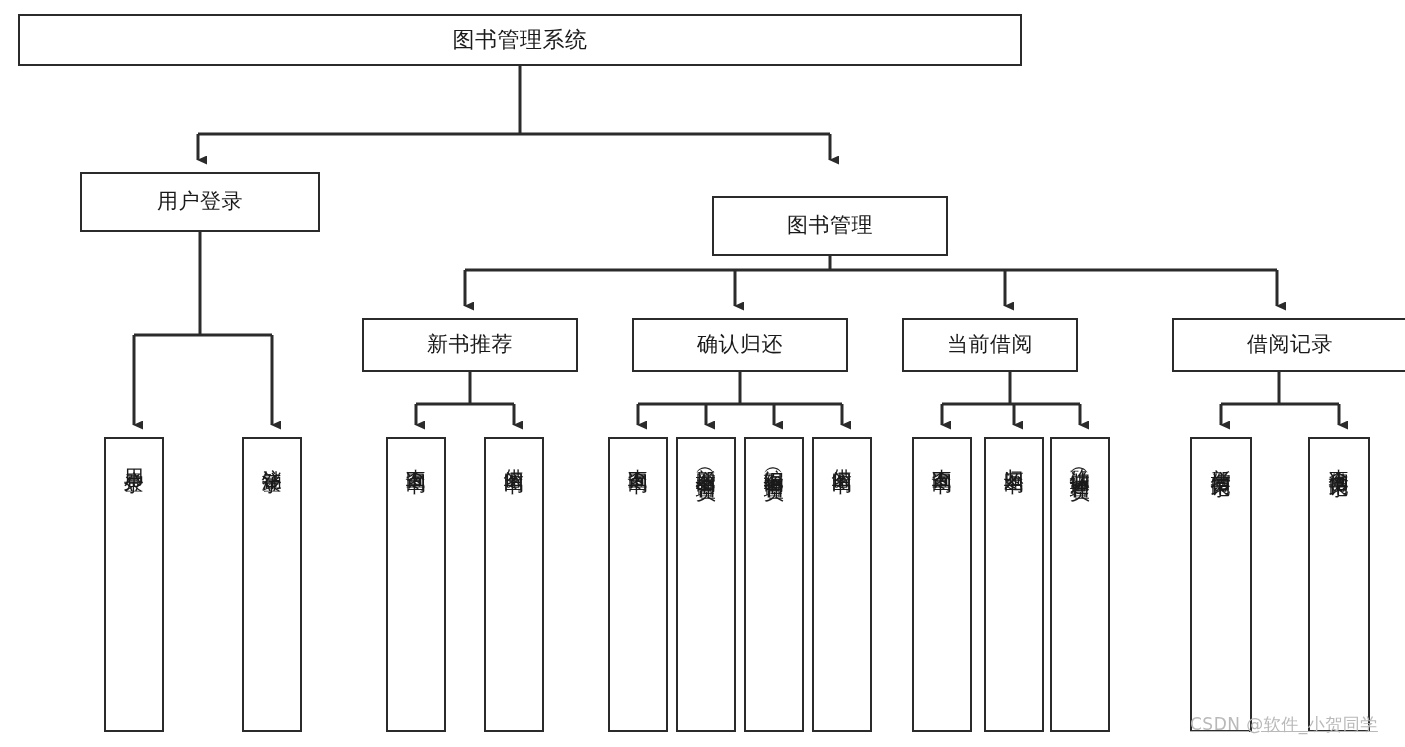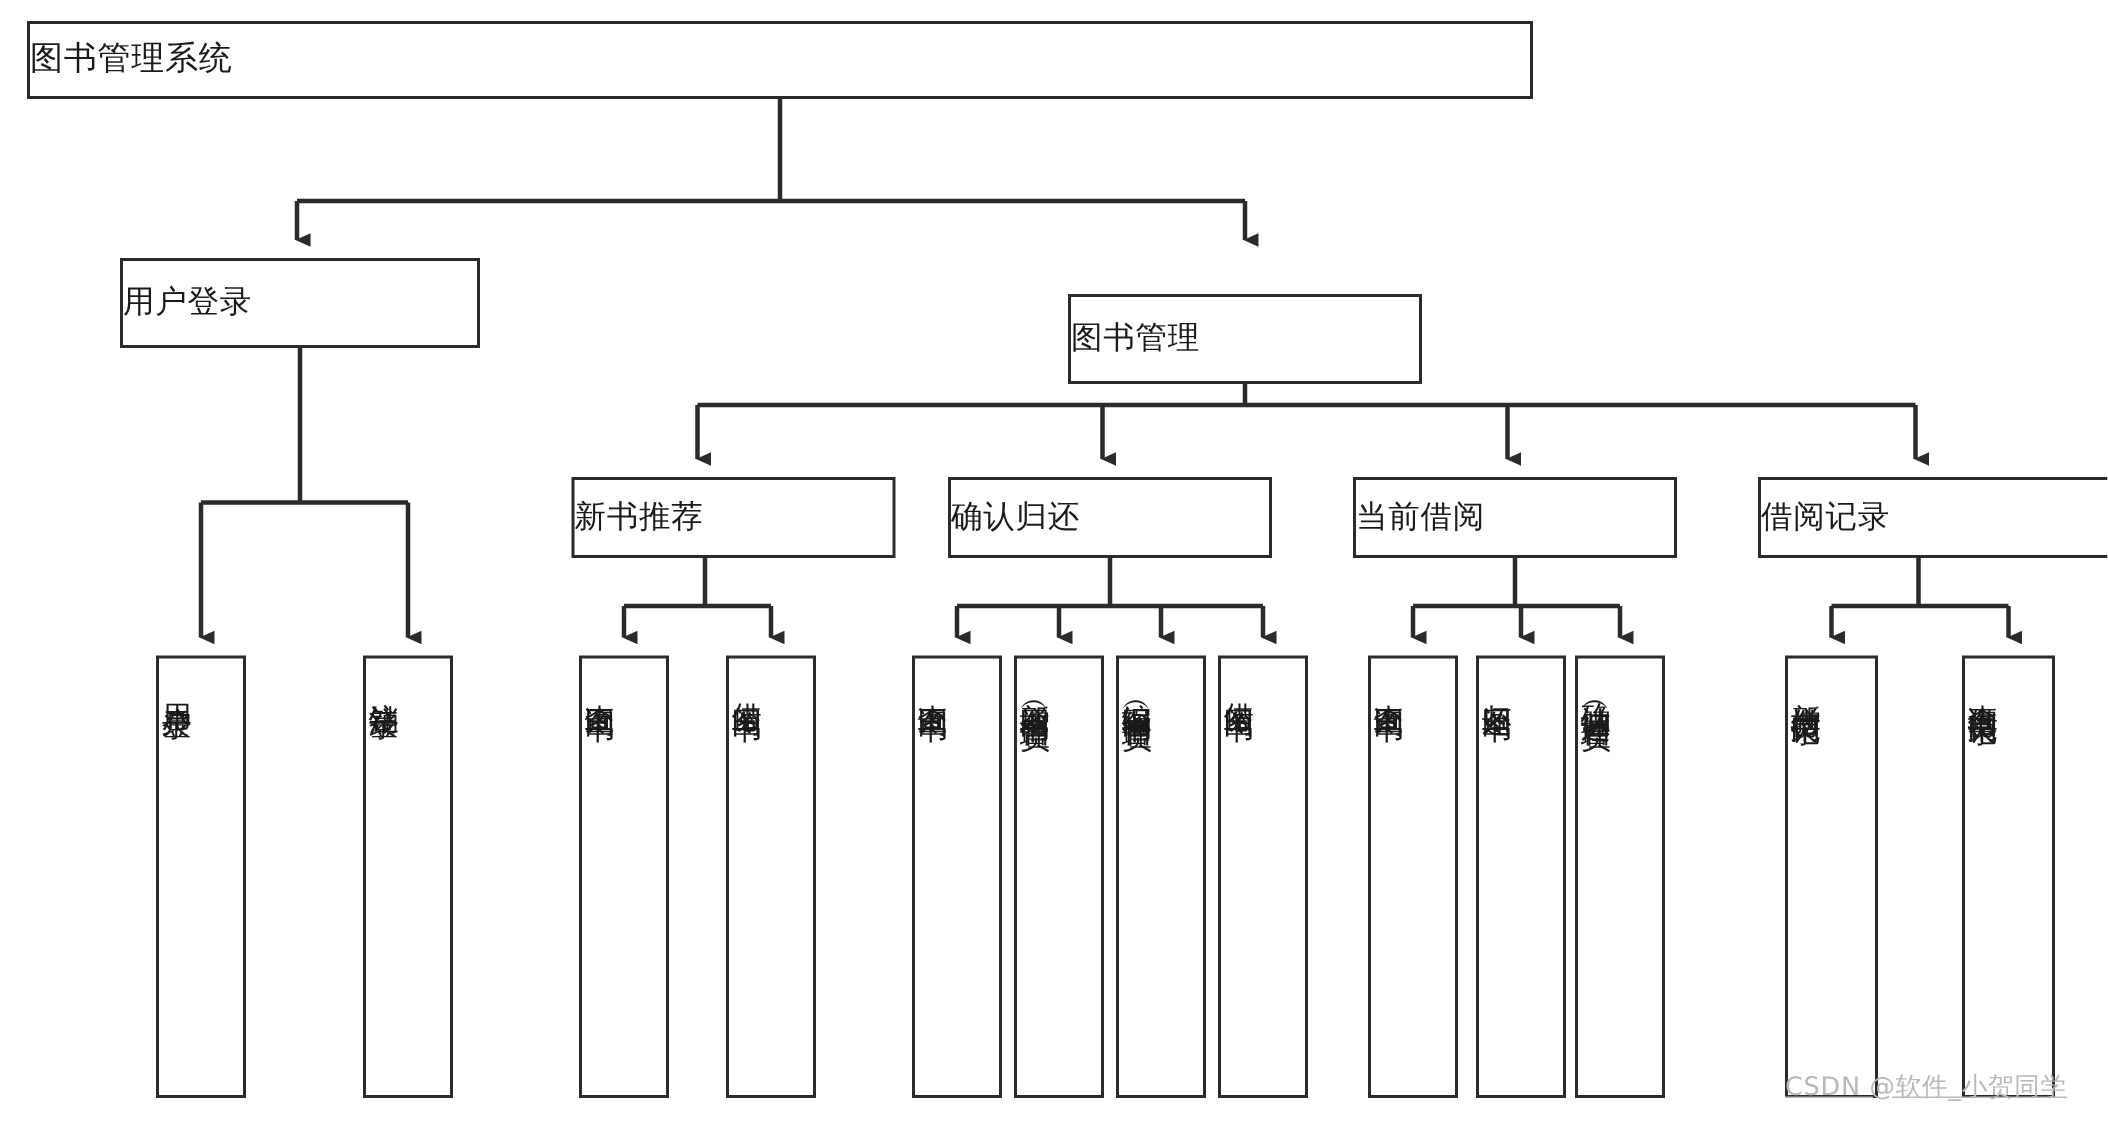--- a/index.html
+++ b/index.html
@@ -26,21 +26,21 @@
     height: 747px;
     pointer-events: none;
   }
   .node {
     position: absolute;
     box-sizing: border-box;
     border: 2px solid #2b2b2b;
     background: #ffffff;
     display: flex;
     align-items: center;
-    justify-content: flex-start;
+    justify-content: center;
     color: #1a1a1a;
   }
   .node .label {
     font-size: 21px;
     line-height: 1.12;
     letter-spacing: 0.5px;
     white-space: nowrap;
   }
   .node.root .label { font-size: 22px; }
   .node.vert {
@@ -124,27 +124,27 @@
     <span class="label">图书管理系统</span>
   </div>
 
   <div class="node" id="node-l2-0" style="left: 80px; top: 172px; width: 240px; height: 60px;">
     <span class="label">用户登录</span>
   </div>
   <div class="node" id="node-l2-1" style="left: 712px; top: 172px; width: 236px; height: 60px; margin-top: 24px;">
     <span class="label">图书管理</span>
   </div>
 
-  <div class="node" id="node-l3-0" style="left: 362px; top: 318px; width: 216px; height: 54px; margin-left: 19px;">
+  <div class="node" id="node-l3-0" style="left: 362px; top: 318px; width: 216px; height: 54px;">
     <span class="label">新书推荐</span>
   </div>
   <div class="node" id="node-l3-1" style="left: 632px; top: 318px; width: 216px; height: 54px;">
     <span class="label">确认归还</span>
   </div>
-  <div class="node" id="node-l3-2" style="left: 902px; top: 318px; width: 216px; height: 54px;">
+  <div class="node" id="node-l3-2" style="left: 902px; top: 318px; width: 176px; height: 54px;">
     <span class="label">当前借阅</span>
   </div>
   <div class="node" id="node-l3-3" style="left: 1172px; top: 318px; width: 236px; height: 54px;">
     <span class="label">借阅记录</span>
   </div>
 
   <div class="node vert" id="node-leaf-0" style="left: 104px; top: 437px; width: 60px; height: 295px;">
     <span class="label">用户登录</span>
   </div>
   <div class="node vert" id="node-leaf-1" style="left: 242px; top: 437px; width: 60px; height: 295px;">

